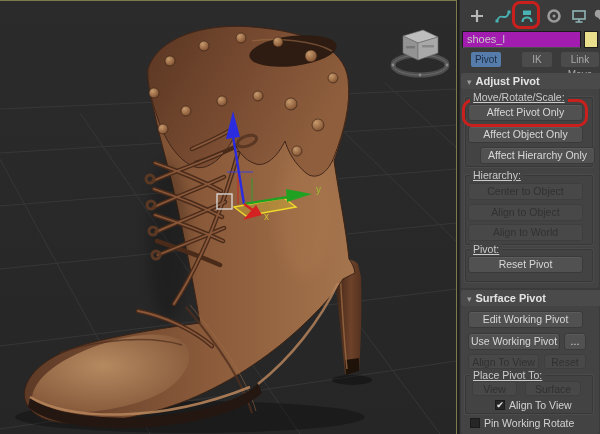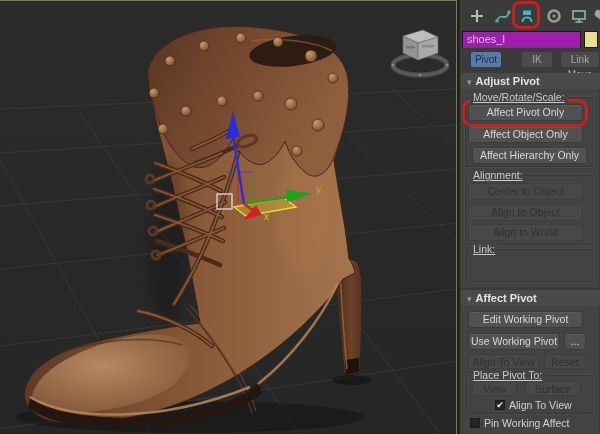--- a/index.html
+++ b/index.html
@@ -271,35 +271,36 @@
     <div class="rhead" style="top:73px">
       <span class="arr">▾</span><span>Adjust Pivot</span>
       <span class="grip"></span>
     </div>
     <div class="rbody" style="top:89px;height:199px"></div>
 
     <div class="grp" style="top:97px;height:70px"></div>
     <div class="glabel" style="top:91px">Move/Rotate/Scale:</div>
     <div class="btn" style="left:8px;top:126px;width:115px">Affect Object Only</div>
     <div class="btn" style="left:8px;top:104px;width:115px">Affect Pivot Only</div>
-    <div class="btn" style="left:12px;top:147px;width:115px">Affect Hierarchy Only</div>
+    <div class="btn" style="left:20px;top:147px;width:115px">Affect Hierarchy Only</div>
 
     <div class="ring" style="left:2px;top:99px;width:126px;height:28px;border-radius:10px"></div>
 
     <div class="grp" style="top:175px;height:70px"></div>
-    <div class="glabel" style="top:169px">Alignment:</div>
+    <div class="glabel" style="top:169px">Hierarchy:</div>
     <div class="btn dis" style="left:8px;top:183px;width:115px">Center to Object</div>
     <div class="btn dis" style="left:8px;top:204px;width:115px">Align to Object</div>
     <div class="btn dis" style="left:8px;top:224px;width:115px">Align to World</div>
 
     <div class="grp" style="top:249px;height:33px"></div>
-    <div class="glabel" style="top:243px">Link:</div>
+    <div class="glabel" style="top:243px">Pivot:</div>
+    <div class="btn" style="left:8px;top:256px;width:115px">Reset Pivot</div>
 
     <div class="rhead" style="top:290px">
-      <span class="arr">▾</span><span>Affect Pivot</span>
+      <span class="arr">▾</span><span>Surface Pivot</span>
       <span class="grip"></span>
     </div>
     <div class="rbody" style="top:306px;height:128px"></div>
 
     <div class="btn" style="left:8px;top:311px;width:115px">Edit Working Pivot</div>
     <div class="btn" style="left:8px;top:333px;width:92px">Use Working Pivot</div>
     <div class="btn" style="left:104px;top:333px;width:22px">...</div>
     <div class="btn dis" style="left:8px;top:354px;width:71px;height:15px">Align To View</div>
     <div class="btn dis" style="left:84px;top:354px;width:42px;height:15px">Reset</div>
 
@@ -309,16 +310,16 @@
     <div class="btn dis" style="left:65px;top:381px;width:56px;height:15px">Surface</div>
 
     <div class="cbrow" style="left:35px;top:399px">
       <span class="cbox">
           <span>✔</span>
         </span>
       <span>Align To View</span>
     </div>
     <div class="cbrow" style="left:10px;top:417px">
       <span class="cbox"></span>
-      <span>Pin Working Affect</span>
+      <span>Pin Working Rotate</span>
     </div>
   </div>
 </div>
 
 </body></html>

